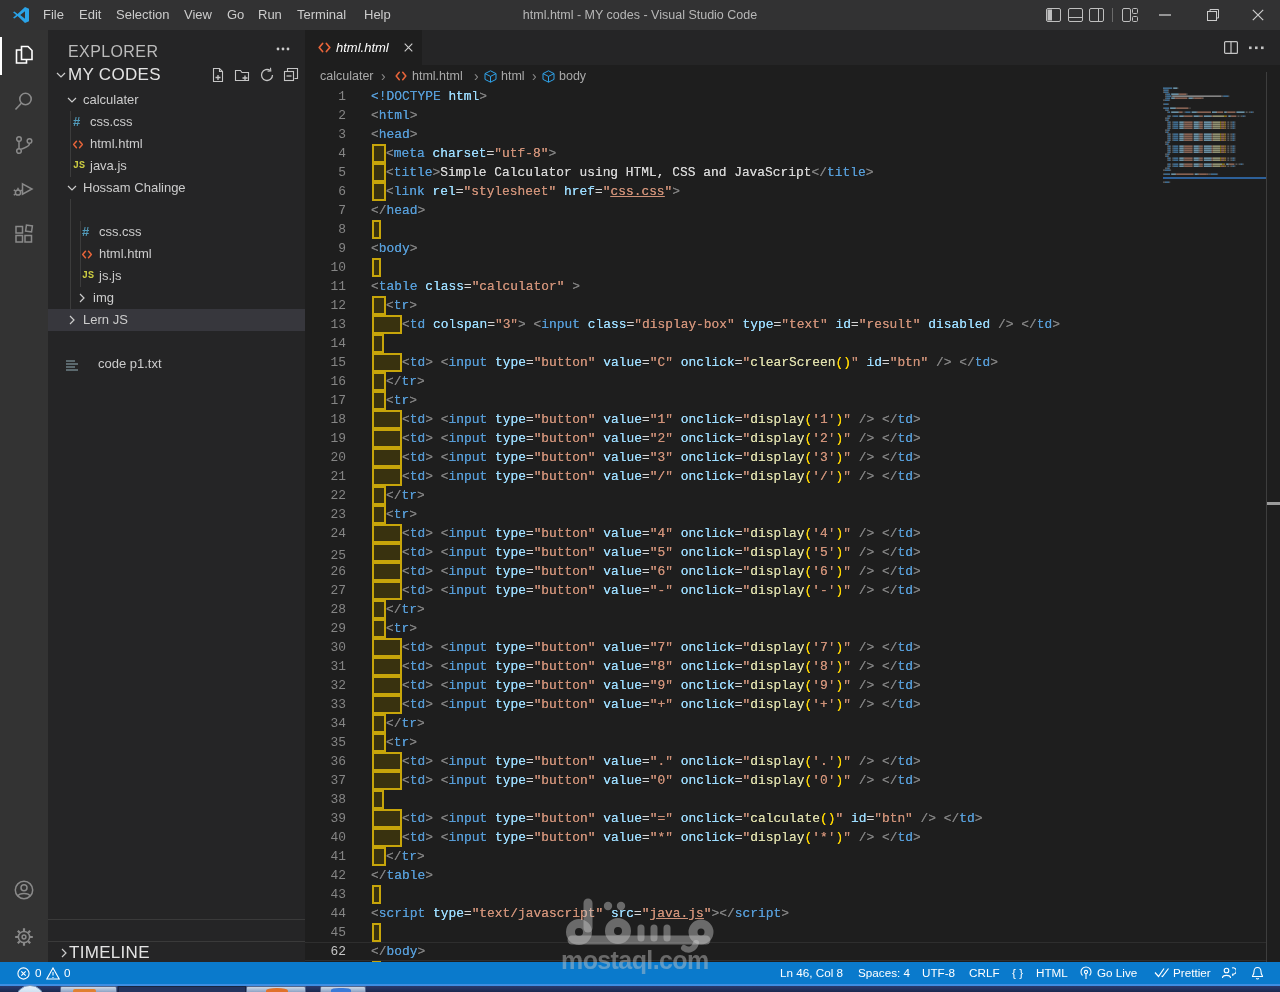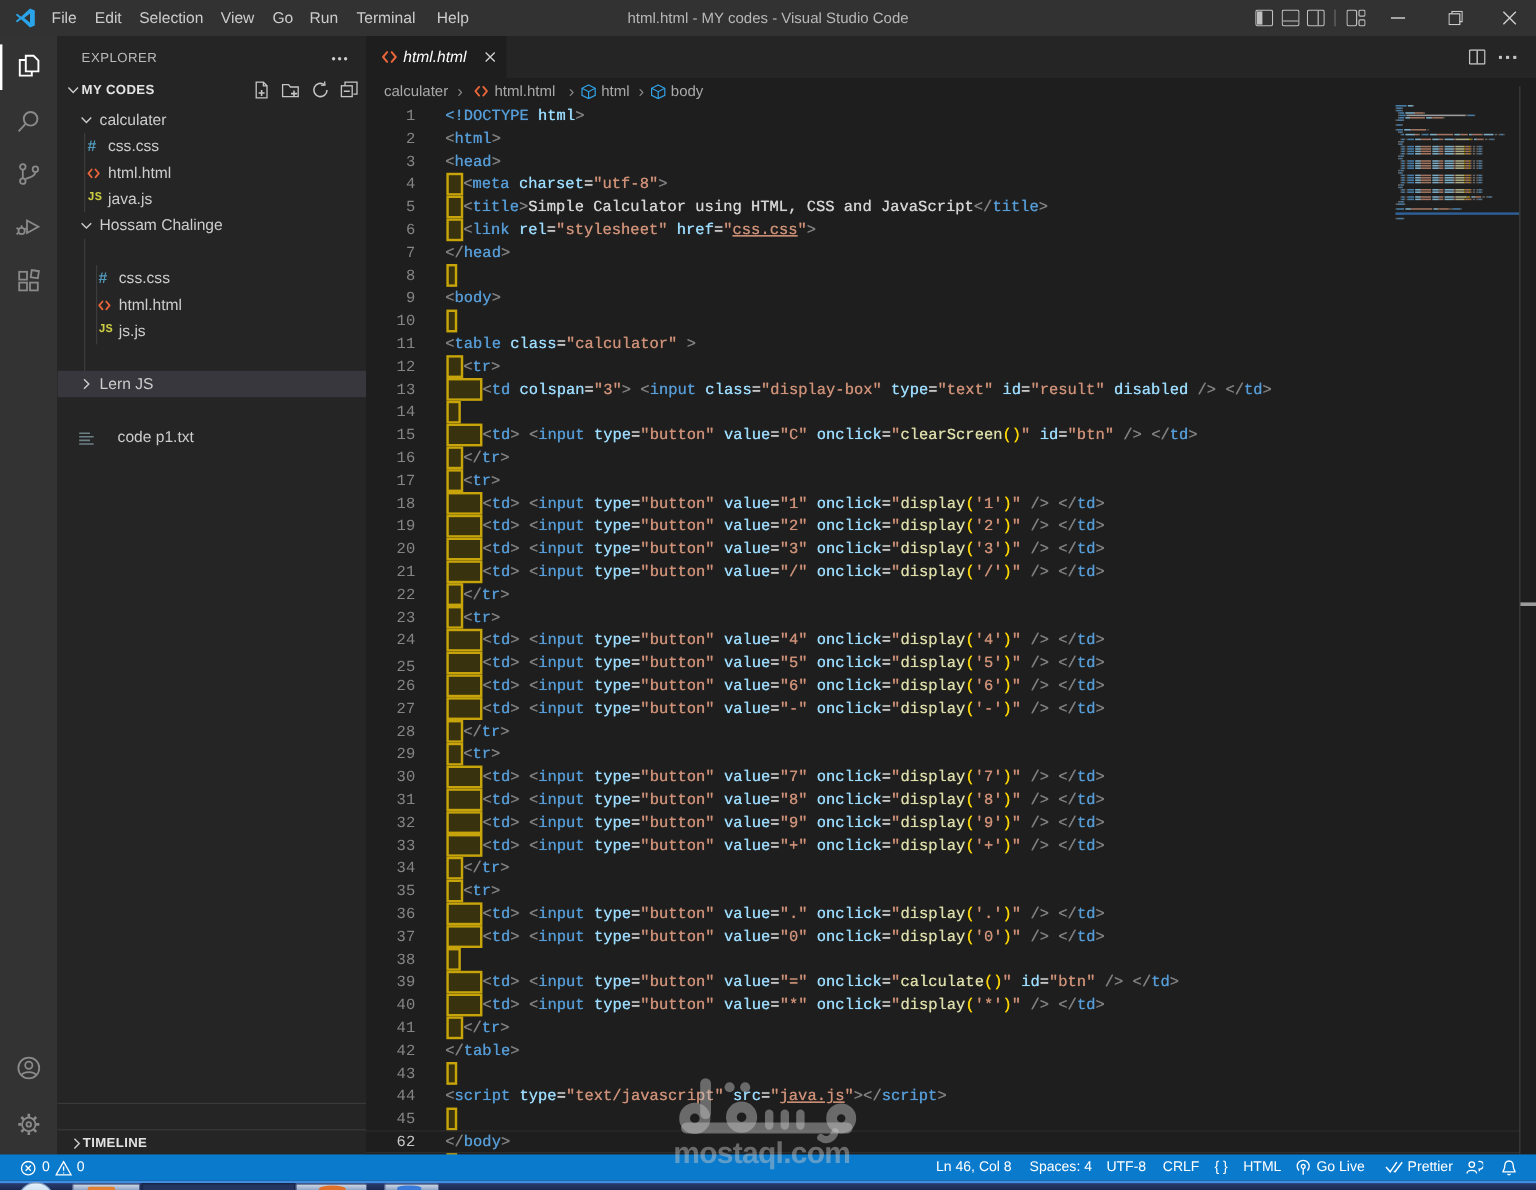--- a/index.html
+++ b/index.html
@@ -8,25 +8,25 @@
 
 #title{left:0;top:0;width:1280px;height:30px;background:#323233}
 #title .menu{position:absolute;top:0;height:30px;line-height:30px;color:#cccccc;font-size:13px}
 #wtitle{position:absolute;top:0;left:0;width:1280px;text-align:center;line-height:30px;color:#b7b7b7;font-size:12.5px}
 
 #abar{left:0;top:30px;width:48px;height:932px;background:#333333}
 #abar .ai{position:absolute;left:12px;width:24px;height:24px}
 #actborder{left:0;top:37px;width:2px;height:38px;background:#ffffff}
 
 #side{left:48px;top:30px;width:257px;height:932px;background:#252526;color:#cccccc}
-#side .hdr{position:absolute;left:20px;top:13px;font-size:11px;color:#bbbbbb;letter-spacing:.4px}
+#side .hdr{position:absolute;left:20px;top:13px;font-size:16px;color:#bbbbbb;letter-spacing:.4px}
 #side .row{position:absolute;left:0;width:257px;height:22px;line-height:22px;font-size:13px;color:#cccccc;white-space:nowrap}
 #side .sel{background:#37373d}
 #side .lbl{position:absolute;top:0}
-#side .bold{font-weight:bold;font-size:11px;letter-spacing:.3px;color:#e3e3e3}
+#side .bold{font-weight:normal;font-size:17px;letter-spacing:.3px;color:#e3e3e3}
 .chev{position:absolute;top:3px;width:16px;height:16px}
 .fi{position:absolute;top:0;height:22px;line-height:22px;font-family:"Liberation Mono",monospace;font-weight:bold}
 .guide{position:absolute;width:1px;background:#3c3c3c}
 .secline{position:absolute;left:0;width:257px;height:1px;background:#3a3a3a}
 
 #tabbar{left:305px;top:30px;width:975px;height:35px;background:#252526}
 #tab1{position:absolute;left:0;top:0;width:117px;height:35px;background:#1e1e1e;color:#ffffff}
 #tab1 .tn{position:absolute;left:31px;top:0;line-height:35px;font-size:13px;font-style:italic;color:#fdfdfd}
 #crumbs{left:305px;top:65px;width:975px;height:22px;background:#1e1e1e;color:#a9a9a9;font-size:12.5px}
 #crumbs span{position:absolute;top:0;line-height:22px;white-space:nowrap}
@@ -203,20 +203,26 @@
     </div>
 <div class="row" style="top:213px">
       <svg class="chev" style="left:33px;top:7px;width:12px;height:9px" width="12" height="9" viewBox="0 0 13 11" fill="none" stroke="#e8653a" stroke-width="1.8" stroke-linecap="round" stroke-linejoin="round">
         <path d="M4.6 1.5 L1.2 5.5 L4.6 9.5 M8.4 1.5 L11.8 5.5 L8.4 9.5"></path>
       </svg>
       <span class="lbl" style="left:51px">html.html</span>
     </div>
 <div class="row" style="top:235px">
       <span class="fi" style="left:34px;color:#cbcb41;font-size:10px">JS</span>
       <span class="lbl" style="left:51px">js.js</span>
+    </div>
+<div class="row" style="top:257px">
+      <svg class="chev" style="left:26px" viewBox="0 0 16 16" fill="none" stroke="#cccccc" stroke-width="1.2">
+        <path d="M6 4 L10 8 L6 12"></path>
+      </svg>
+      <span class="lbl" style="left:45px">img</span>
     </div>
 <div class="row sel" style="top:279px">
       <svg class="chev" style="left:16px" viewBox="0 0 16 16" fill="none" stroke="#cccccc" stroke-width="1.2">
         <path d="M6 4 L10 8 L6 12"></path>
       </svg>
       <span class="lbl" style="left:35px">Lern JS</span>
     </div>
 <div class="row" style="top:323px">
       <svg class="chev" style="left:16px;top:4px" viewBox="0 0 16 16" stroke="#6d8086" stroke-width="1.3">
         <path d="M2 4 h9 M2 7 h12 M2 10 h9 M2 13 h12"></path>

